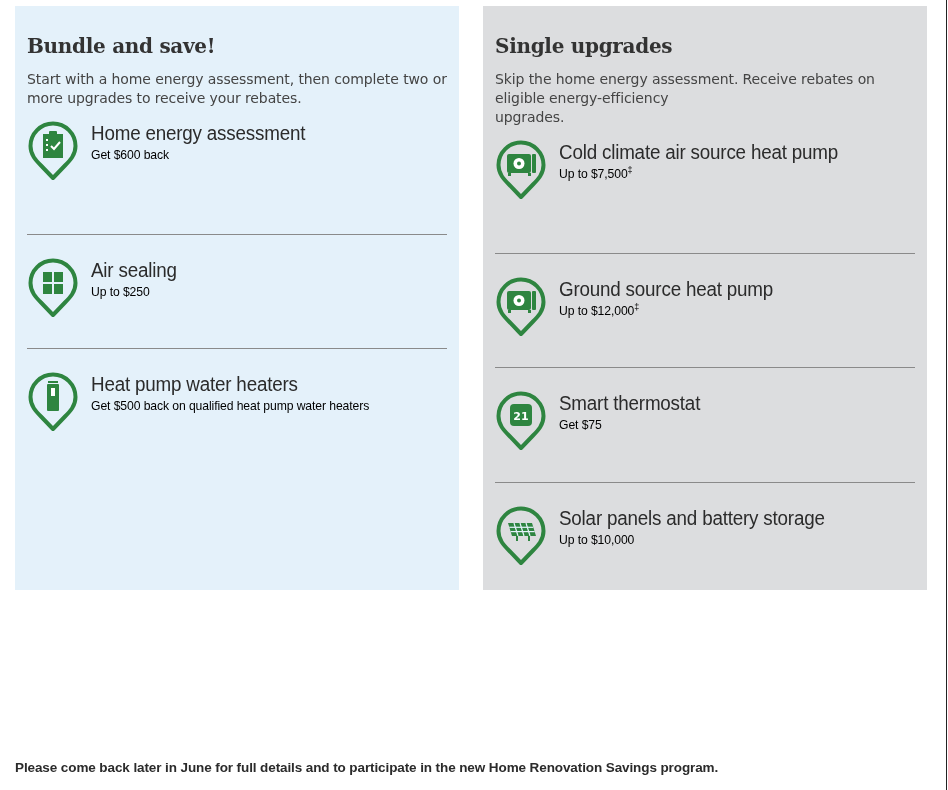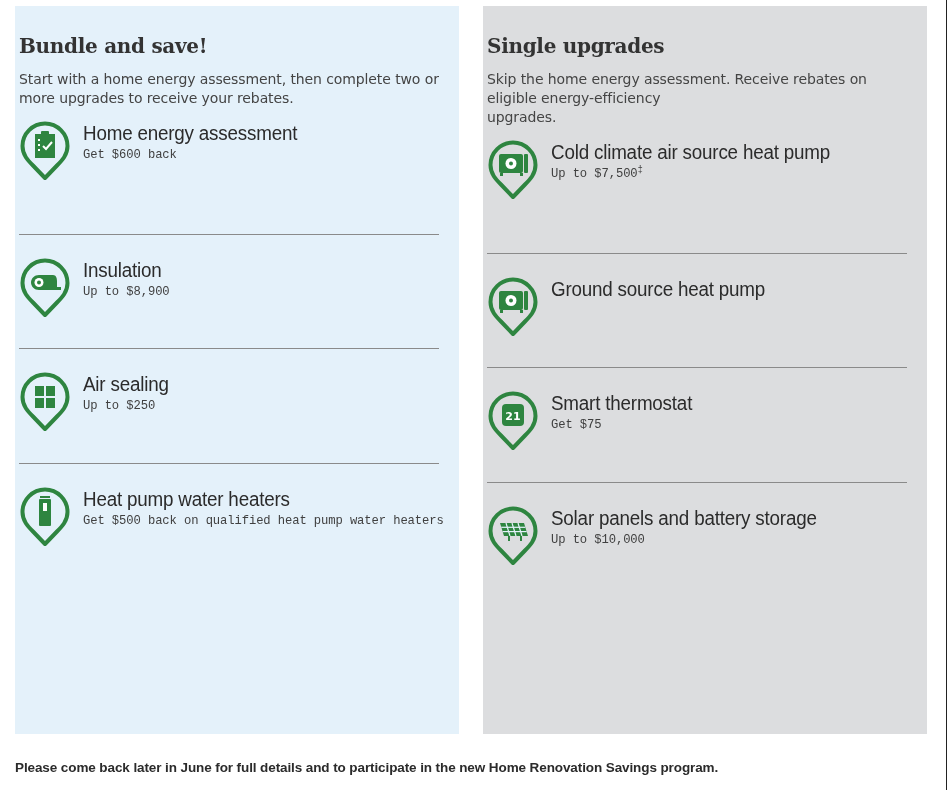--- a/index.html
+++ b/index.html
@@ -1,33 +1,33 @@
 <!DOCTYPE html>
 <html><head>
 <meta charset="utf-8">
 <style>
   * { box-sizing: border-box; margin: 0; padding: 0; }
   html, body { width: 948px; height: 790px; background: #ffffff; overflow: hidden; }
   body { position: relative; font-family: "DejaVu Sans", sans-serif; color: #333; }
   .edge-line { position: absolute; right: 1px; top: 0; width: 1px; height: 790px; background: #222; }
-  .panel { position: absolute; top: 6px; width: 444px; height: 728px; padding: 0 4px; }
+  .panel { position: absolute; top: 6px; width: 444px; height: 584px; padding: 0 12px; }
   .panel.left { left: 15px; background: #e4f1fa; }
   .panel.right { left: 483px; background: #dcdddf; }
   .panel-title { font-family: "DejaVu Serif", serif; font-size: 20px; color: #333; margin-top: 27px; height: 26px; line-height: 26px; letter-spacing: -0.3px; }
   .panel-desc { font-family: "DejaVu Sans", sans-serif; font-size: 14px; line-height: 19px; color: #444; margin-top: 11px; letter-spacing: -0.1px; }
   .right .panel-desc { width: 420px; }
   .items { margin-top: 12px; }
   .item { display: flex; align-items: flex-start; height: 114.5px; padding-top: 0; border-bottom: 1px solid #8a8a8a; width: 420px; }
   .item:last-child { border-bottom: none; }
   .item + .item { padding-top: 22px; }
   .pin { width: 52px; height: 62px; flex: 0 0 52px; position: relative; }
   .pin svg { width: 52px; height: 62px; display: block; }
   .item-text { margin-left: 12px; margin-top: 0px; }
   .item-title { font-family: "Liberation Sans", sans-serif; font-size: 20px; font-weight: 400; color: #2b2b2b; letter-spacing: -0.2px; line-height: 26px; transform: scaleX(0.94); transform-origin: left; white-space: nowrap; }
-  .item-sub { font-family: Liberation Mono, monospace; font-size: 12.2px; color: #404040; line-height: 18px; letter-spacing: -0.1px; white-space: nowrap; }
+  .item-sub { font-family: Liberation Sans, sans-serif; font-size: 12.2px; color: #000000; line-height: 18px; letter-spacing: -0.1px; white-space: nowrap; }
   .item-sub sup { font-size: 9px; vertical-align: 5px; line-height: 0; }
   .footer-note { position: absolute; left: 15px; top: 760px; font-family: "Liberation Sans", sans-serif; font-weight: 700; font-size: 13.5px; color: #2b2b2b; letter-spacing: -0.1px; }
 </style>
 </head>
 <body>
 
 <div class="edge-line"></div>
 
 <section class="panel left">
   <h2 class="panel-title">Bundle and save!</h2>
@@ -45,34 +45,20 @@
           <rect x="19" y="29" width="2" height="2" fill="#fff"></rect>
           <path d="M24 26 L27 29 L33 22" fill="none" stroke="#fff" stroke-width="2"></path>
         </svg>
       </span>
       <div class="item-text">
         <div class="item-title">Home energy assessment</div>
         <div class="item-sub"><span>Get $600 back</span></div>
       </div>
     </div>
 
-    <div class="item">
-      <span class="pin">
-        <svg viewBox="0 0 52 62">
-          <path d="M26 3.5 C13.6 3.5 3.5 13.6 3.5 26 C3.5 35 9 40.5 14 45.5 L26 58 L38 45.5 C43 40.5 48.5 35 48.5 26 C48.5 13.6 38.4 3.5 26 3.5 Z" fill="none" stroke="#2e8540" stroke-width="4" stroke-linejoin="round"></path>
-          <path d="M20 18 L34 18 C37 18 38 21 38 24 L38 30 L42 30 L42 33 L20 33 C15.5 33 12 29.5 12 25.5 C12 21.5 15.5 18 20 18 Z" fill="#2e8540"></path>
-          <circle cx="20" cy="25.5" r="4.5" fill="#fff"></circle>
-          <circle cx="20" cy="25.5" r="2" fill="#2e8540"></circle>
-        </svg>
-      </span>
-      <div class="item-text">
-        <div class="item-title">Insulation</div>
-        <div class="item-sub"><span>Up to $8,900</span></div>
-      </div>
-    </div>
 
 
     <div class="item">
       <span class="pin">
         <svg viewBox="0 0 52 62">
           <path d="M26 3.5 C13.6 3.5 3.5 13.6 3.5 26 C3.5 35 9 40.5 14 45.5 L26 58 L38 45.5 C43 40.5 48.5 35 48.5 26 C48.5 13.6 38.4 3.5 26 3.5 Z" fill="none" stroke="#2e8540" stroke-width="4" stroke-linejoin="round"></path>
           <rect x="16" y="15" width="9" height="10" fill="#2e8540"></rect>
           <rect x="27" y="15" width="9" height="10" fill="#2e8540"></rect>
           <rect x="16" y="27" width="9" height="10" fill="#2e8540"></rect>
           <rect x="27" y="27" width="9" height="10" fill="#2e8540"></rect>
@@ -132,20 +118,21 @@
           <rect x="12" y="15" width="24" height="19" rx="2" fill="#2e8540"></rect>
           <rect x="37" y="15" width="4" height="19" rx="1" fill="#2e8540"></rect>
           <circle cx="24" cy="24.5" r="5.5" fill="#fff"></circle>
           <circle cx="24" cy="24.5" r="2" fill="#2e8540"></circle>
           <rect x="13" y="34" width="3" height="3" fill="#2e8540"></rect>
           <rect x="33" y="34" width="3" height="3" fill="#2e8540"></rect>
         </svg>
       </span>
       <div class="item-text">
         <div class="item-title">Ground source heat pump</div>
+        <div class="item-sub"><span>Up to $12,000</span><sup>‡</sup></div>
       </div>
     </div>
 
     <div class="item">
       <span class="pin">
         <svg viewBox="0 0 52 62">
           <path d="M26 3.5 C13.6 3.5 3.5 13.6 3.5 26 C3.5 35 9 40.5 14 45.5 L26 58 L38 45.5 C43 40.5 48.5 35 48.5 26 C48.5 13.6 38.4 3.5 26 3.5 Z" fill="none" stroke="#2e8540" stroke-width="4" stroke-linejoin="round"></path>
           <rect x="15" y="14" width="22" height="22" rx="4" fill="#2e8540"></rect>
           <text x="26" y="30" text-anchor="middle" font-family="DejaVu Sans, sans-serif" font-weight="bold" font-size="11" fill="#fff">21</text>
         </svg>

